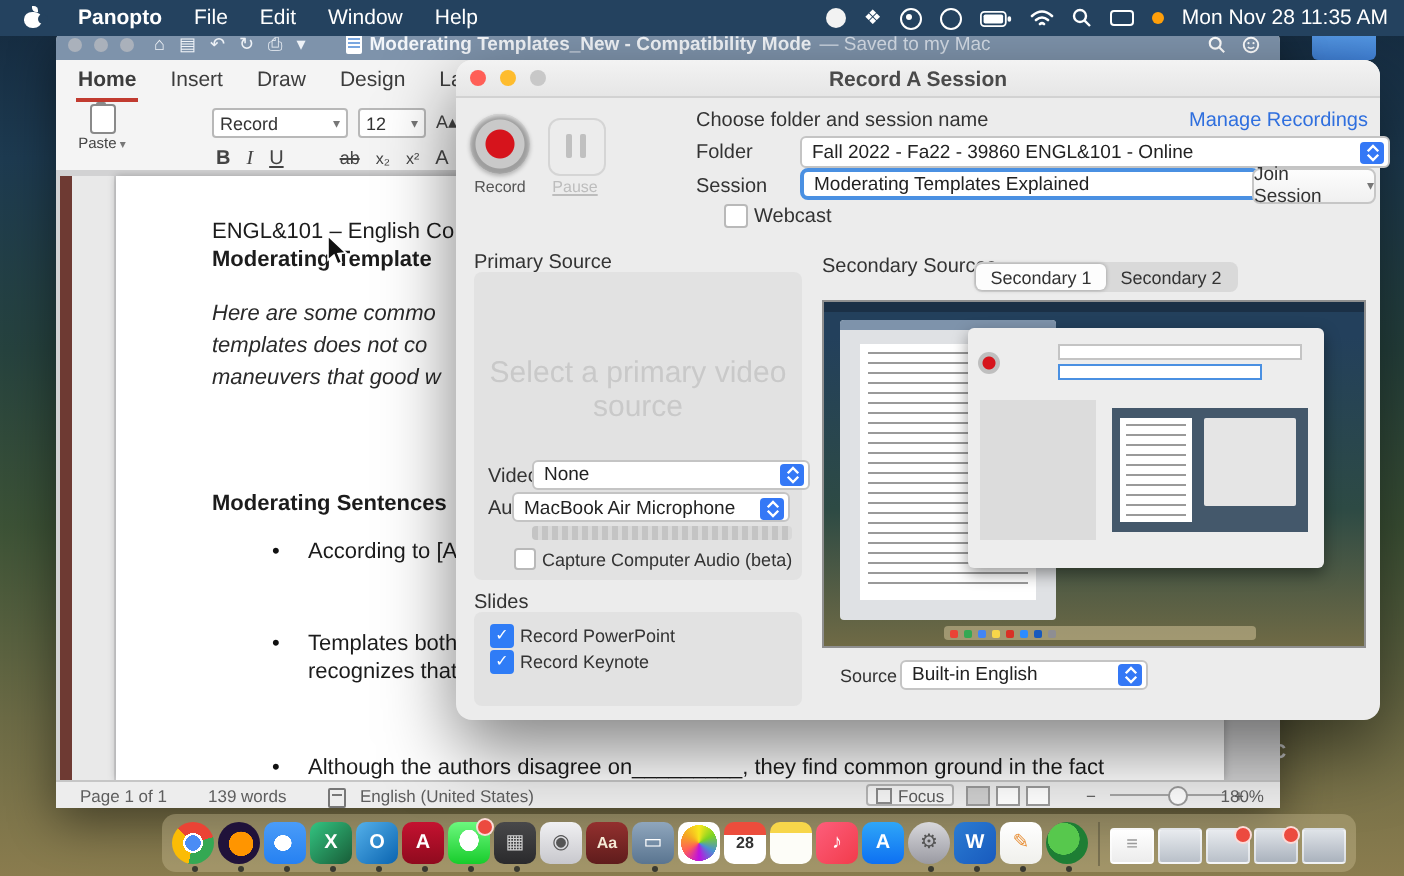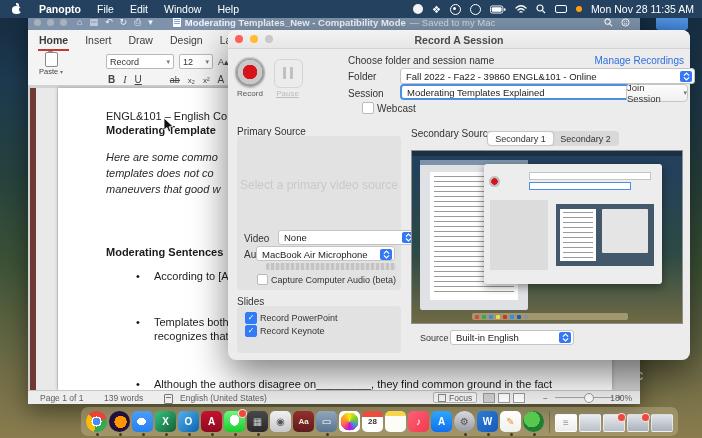--- a/index.html
+++ b/index.html
@@ -89,21 +89,21 @@
   #join-btn{position:absolute;background:linear-gradient(#fdfdfd,#f0f0f0);border:1px solid #c6c6c6;border-radius:4px;
     display:flex;align-items:center;justify-content:center;gap:4px;font-size:9.5px;color:#333;}
   .chk{position:absolute;width:10px;height:10px;border:1px solid #b9b9b9;border-radius:2px;background:#fff;}
   .chk.on{background:#2f7cf6;border-color:#2f7cf6;color:#fff;font-size:8px;line-height:10px;text-align:center;}
   #record-btn{position:absolute;left:7px;top:27px;width:30px;height:30px;border-radius:50%;
     background:radial-gradient(circle,#d6141c 0 7px,#c9c9c9 7.5px 12px,#9e9e9e 12.5px);box-shadow:inset 0 1px 2px rgba(255,255,255,.7),0 1px 2px rgba(0,0,0,.25);}
   #pause-btn{position:absolute;left:46px;top:29px;width:27px;height:27px;border-radius:6px;background:#ececec;border:1px solid #d5d5d5;}
   .pbar{position:absolute;top:7px;width:3px;height:12px;background:#c0c0c0;border-radius:1px;}
   .btn-lab{position:absolute;font-size:8px;color:#555;text-align:center;}
   .panel{position:absolute;background:#e2e2e2;border-radius:4px;}
-  #primary-ph{position:absolute;left:0;right:0;top:42px;text-align:center;color:#c9c9c9;font-size:12px;}
+  #primary-ph{position:absolute;left:0;right:0;top:42px;text-align:center;color:#c9c9c9;font-size:15px;}
   #meter{position:absolute;left:29px;top:127px;width:130px;height:7px;border-radius:2px;
     background:repeating-linear-gradient(90deg,#c4c4c4 0 3px,#d8d8d8 3px 5px);}
   .seg-wrap{position:absolute;left:259px;top:101px;width:132px;height:15px;background:#d9d9d9;border-radius:4px;
     display:flex;padding:1px;box-sizing:border-box;}
   .seg{flex:1;display:flex;align-items:center;justify-content:center;font-size:9px;color:#333;border-radius:3px;}
   .seg.sel{background:#fdfdfd;box-shadow:0 0 2px rgba(0,0,0,.3);}
   #preview{position:absolute;left:183px;top:120px;width:270px;height:172px;border:1px solid #8f8f8f;
     background:linear-gradient(180deg,#23405c 0 10%,#2d4a44 60%,#6f6a45 100%);overflow:hidden;}
   .pv-line{background:repeating-linear-gradient(180deg,#9a9a9a 0 1px,transparent 1px 5px);}
   
@@ -278,21 +278,21 @@
         <span style="color:#777;font-size:7px;">▾</span>
     </div>
 
     <span class="chk" style="left:134px;top:72px;"></span>
     <span class="lbl" style="left:149px;top:73px;">Webcast</span>
 
     <span class="lbl" style="left:9px;top:96px;">Primary Source</span>
     <div class="panel" style="left:9px;top:106px;width:164px;height:154px;">
       <span id="primary-ph">Select a primary video source</span>
       <span class="lbl" style="left:7px;top:97px;">Video</span>
-      <div class="dd" style="left:41px;top:94px;width:130px;height:13px;text-align:right;">
+      <div class="dd" style="left:29px;top:94px;width:130px;height:13px;text-align:right;">
         <span>None</span>
         <span class="dd-car">
             <svg width="7" height="9" viewBox="0 0 8 10">
               <path d="M1 4 L4 1 L7 4 M1 6 L4 9 L7 6" fill="none" stroke="#fff" stroke-width="1.4"></path>
             </svg>
           </span>
       </div>
       <span class="lbl" style="left:7px;top:113px;">Audio</span>
       <div class="dd" style="left:19px;top:110px;width:130px;height:13px;align-items:flex-end;">
         <span>MacBook Air Microphone</span>

